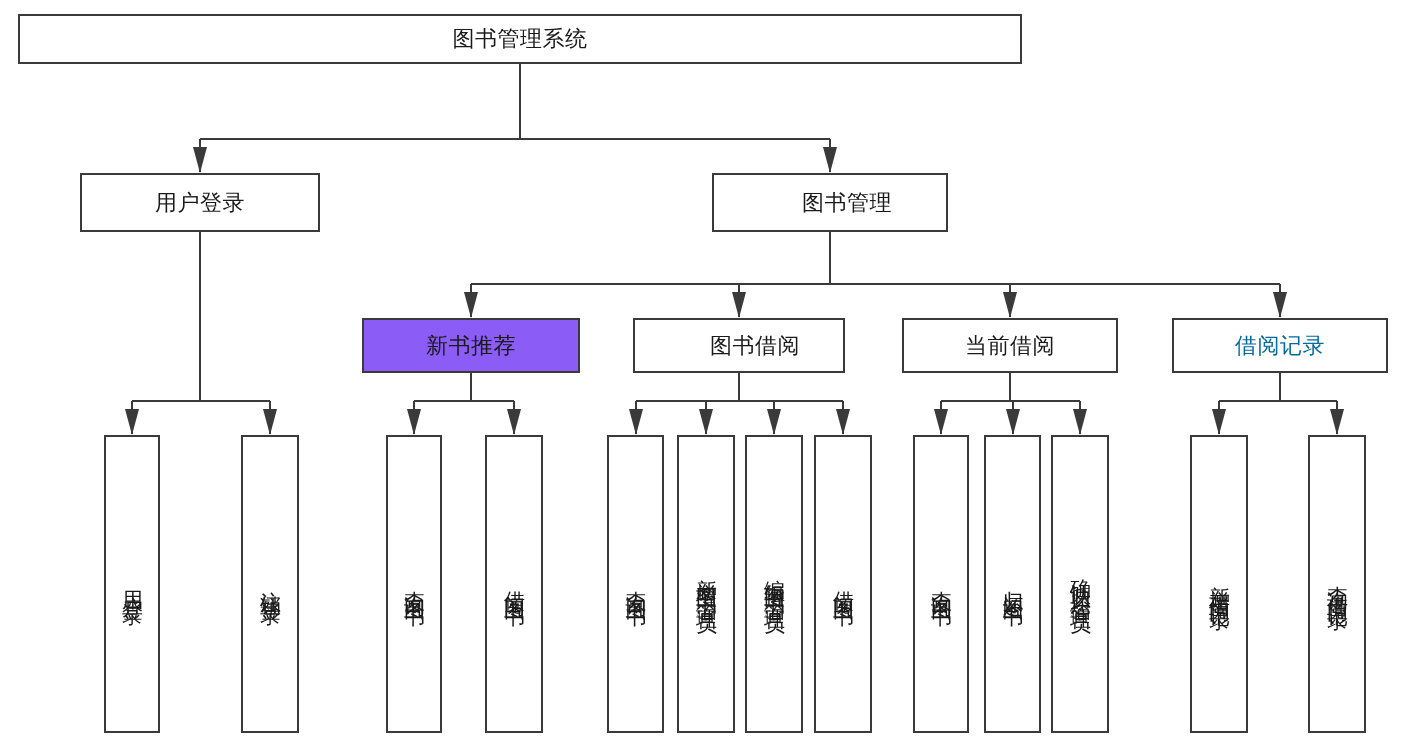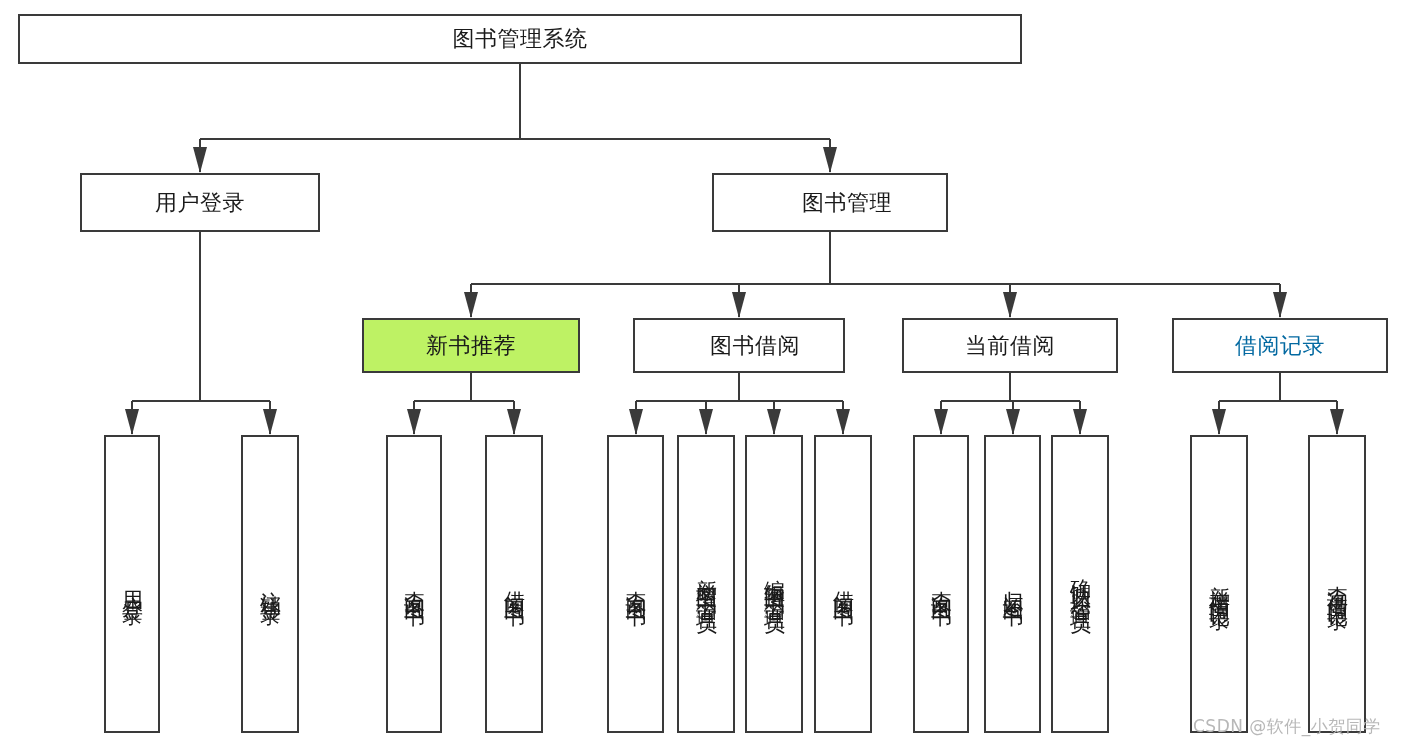--- a/index.html
+++ b/index.html
@@ -128,21 +128,21 @@
   <div id="nodes-layer">
       <div class="node horiz" style="left: 18px; top: 14px; width: 1004px; height: 50px; border-color: rgb(58, 58, 58); background: rgb(255, 255, 255); color: rgb(26, 26, 26);">
         <span class="hlabel">图书管理系统</span>
       </div>
       <div class="node horiz" style="left: 80px; top: 173px; width: 240px; height: 59px; border-color: rgb(58, 58, 58); background: rgb(255, 255, 255); color: rgb(26, 26, 26);">
         <span class="hlabel">用户登录</span>
       </div>
       <div class="node horiz" style="left: 712px; top: 173px; width: 236px; height: 59px; border-color: rgb(58, 58, 58); background: rgb(255, 255, 255); color: rgb(26, 26, 26); padding-left: 34px;">
         <span class="hlabel">图书管理</span>
       </div>
-      <div class="node horiz" style="left: 362px; top: 318px; width: 218px; height: 55px; border-color: rgb(58, 58, 58); background: #bef264; color: rgb(26, 26, 26);">
+      <div class="node horiz" style="left: 362px; top: 318px; width: 218px; height: 55px; border-color: rgb(58, 58, 58); background: #8b5cf6; color: rgb(26, 26, 26);">
         <span class="hlabel">新书推荐</span>
       </div>
       <div class="node horiz" style="left: 633px; top: 318px; width: 212px; height: 55px; border-color: rgb(58, 58, 58); background: rgb(255, 255, 255); color: rgb(26, 26, 26); padding-left: 32px;">
         <span class="hlabel">图书借阅</span>
       </div>
       <div class="node horiz" style="left: 902px; top: 318px; width: 216px; height: 55px; border-color: rgb(58, 58, 58); background: rgb(255, 255, 255); color: rgb(26, 26, 26);">
         <span class="hlabel">当前借阅</span>
       </div>
       <div class="node horiz" style="left: 1172px; top: 318px; width: 216px; height: 55px; border-color: rgb(58, 58, 58); background: rgb(255, 255, 255); color: #0369a1;">
         <span class="hlabel">借阅记录</span>
@@ -181,14 +181,13 @@
         <span class="vlabel">确认归还（管理员）</span>
       </div>
       <div class="node vert" style="left: 1190px; top: 435px; width: 58px; height: 298px; border-color: rgb(58, 58, 58); background: rgb(255, 255, 255); color: rgb(26, 26, 26);">
         <span class="vlabel">新增借阅记录</span>
       </div>
       <div class="node vert" style="left: 1308px; top: 435px; width: 58px; height: 298px; border-color: rgb(58, 58, 58); background: rgb(255, 255, 255); color: rgb(26, 26, 26);">
         <span class="vlabel">查询借阅记录</span>
       </div>
     </div>
 
-  <div id="watermark">CSDN @软件_小贺同学</div>
 </div>
 
 </body></html>

